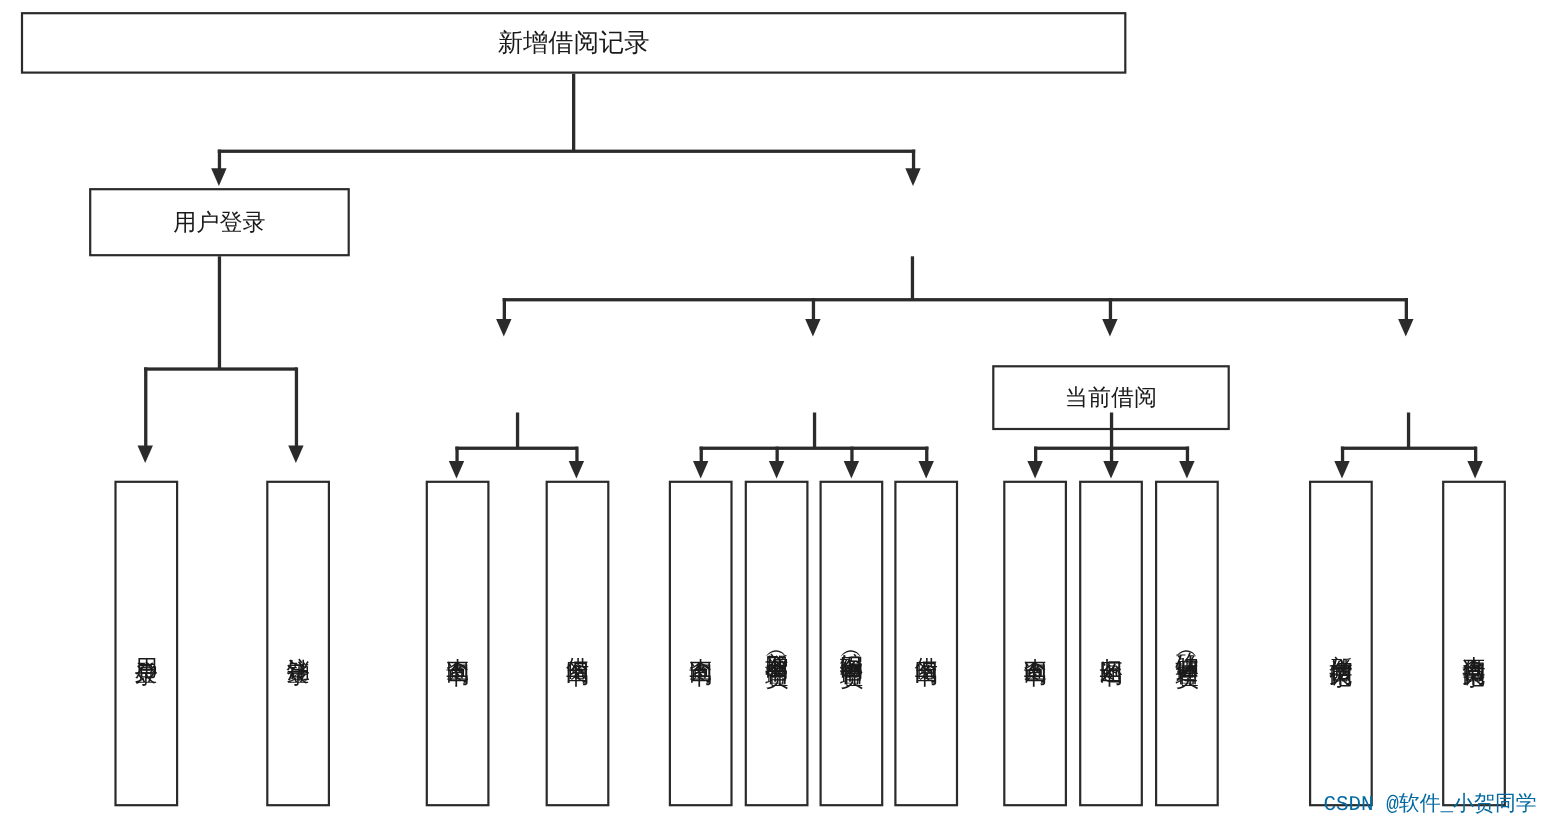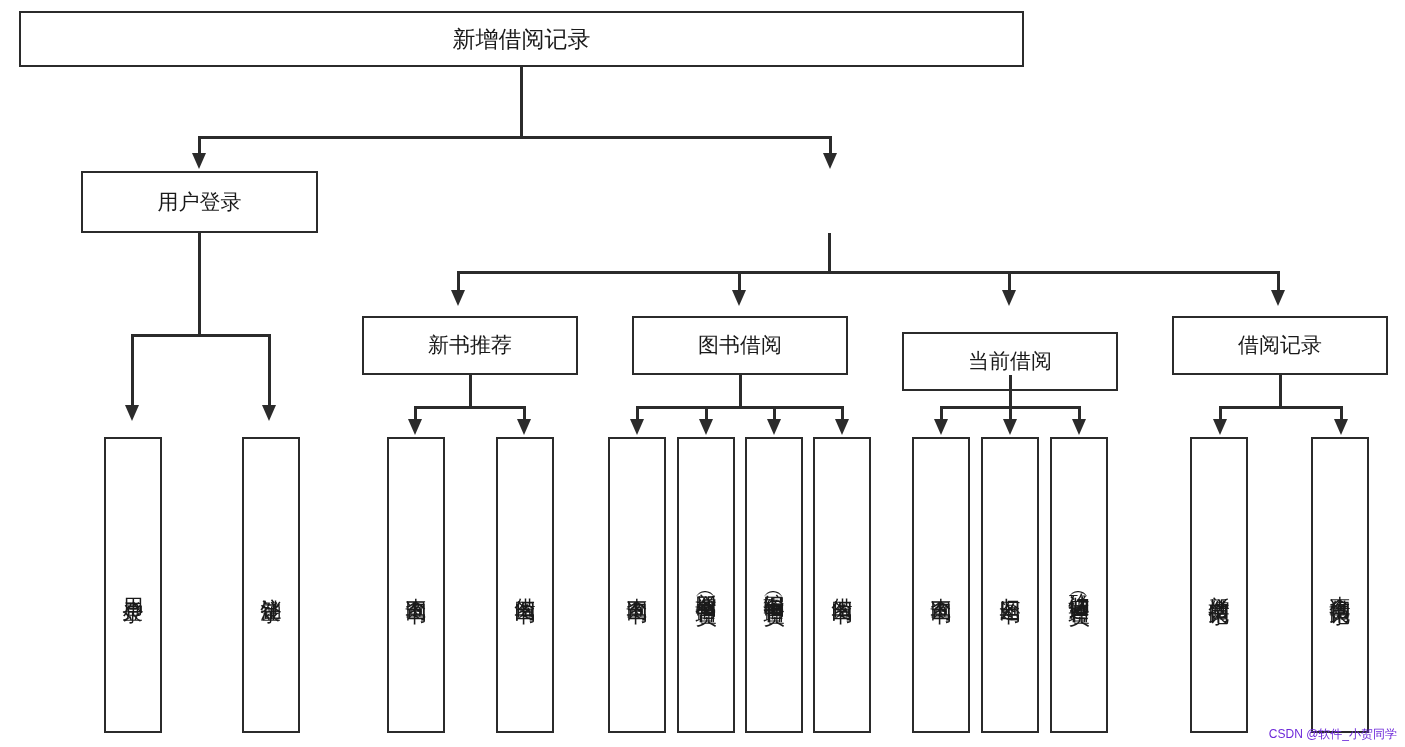--- a/index.html
+++ b/index.html
@@ -69,24 +69,24 @@
     height: 0;
     border-left: 7px solid transparent;
     border-right: 7px solid transparent;
     border-top: 16px solid #2b2b2b;
   }
   
   #watermark {
     position: absolute;
     right: 8px;
     bottom: 4px;
-    font-size: 12px;
-    color: #6d28d9;
+    font-size: 19px;
+    color: #0369a1;
     white-space: nowrap;
-    font-family: Liberation Sans, sans-serif;
+    font-family: Liberation Mono, monospace;
     pointer-events: none;
   }
 </style>
 </head>
 <body>
 
 <div id="canvas">
 
   <div class="node root" style="left:19px; top:11px; width:1005px; height:56px;">
     <span>新增借阅记录</span>
@@ -117,31 +117,22 @@
   <div class="conn hline" style="left:457px; top:271px; width:823px; height:2.5px;"></div>
   <div class="conn vline" style="left:457px; top:271px; width:2.5px; height:24px;"></div>
   <div class="arrow" style="left:451px; top:290px;"></div>
   <div class="conn vline" style="left:738px; top:271px; width:2.5px; height:24px;"></div>
   <div class="arrow" style="left:732px; top:290px;"></div>
   <div class="conn vline" style="left:1008px; top:271px; width:2.5px; height:24px;"></div>
   <div class="arrow" style="left:1002px; top:290px;"></div>
   <div class="conn vline" style="left:1277px; top:271px; width:2.5px; height:24px;"></div>
   <div class="arrow" style="left:1271px; top:290px;"></div>
 
-  <div class="node lvl3" style="left:362px; top:316px; width:216px; height:59px;">
-    <span>新书推荐</span>
-  </div>
-  <div class="node lvl3" style="left:632px; top:316px; width:216px; height:59px;">
-    <span>图书借阅</span>
-  </div>
   <div class="node lvl3" style="left:902px; top:316px; width:216px; height:59px;margin-top:16px;">
     <span>当前借阅</span>
-  </div>
-  <div class="node lvl3" style="left:1172px; top:316px; width:216px; height:59px;">
-    <span>借阅记录</span>
   </div>
 
   <div class="conn vline" style="left:469px; top:375px; width:2.5px; height:33px;"></div>
   <div class="conn hline" style="left:414px; top:406px; width:111px; height:2.5px;"></div>
   <div class="conn vline" style="left:414px; top:406px; width:2.5px; height:18px;"></div>
   <div class="arrow" style="left:408px; top:419px;"></div>
   <div class="conn vline" style="left:523px; top:406px; width:2.5px; height:18px;"></div>
   <div class="arrow" style="left:517px; top:419px;"></div>
 
   <div class="conn vline" style="left:739px; top:375px; width:2.5px; height:33px;"></div>

